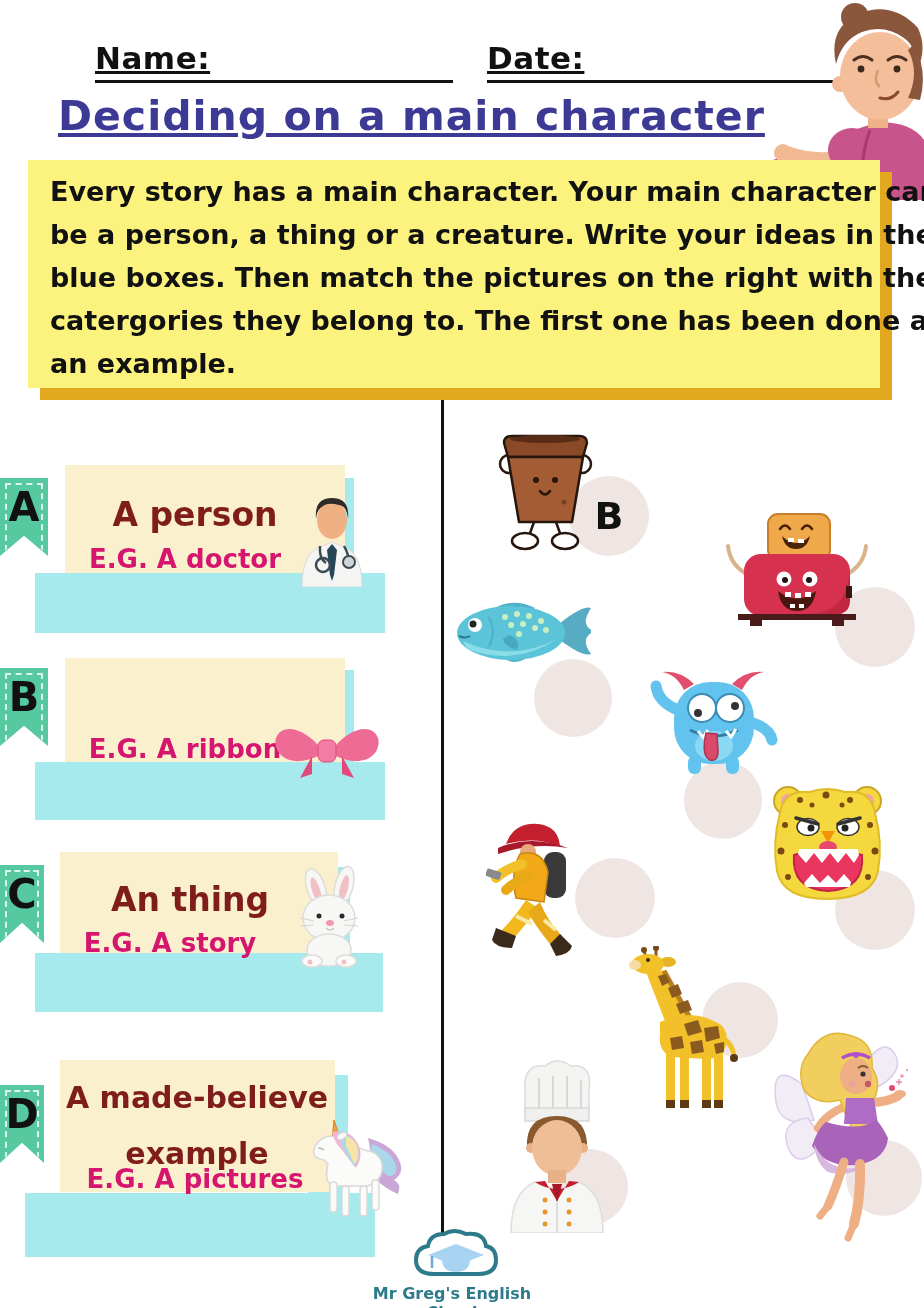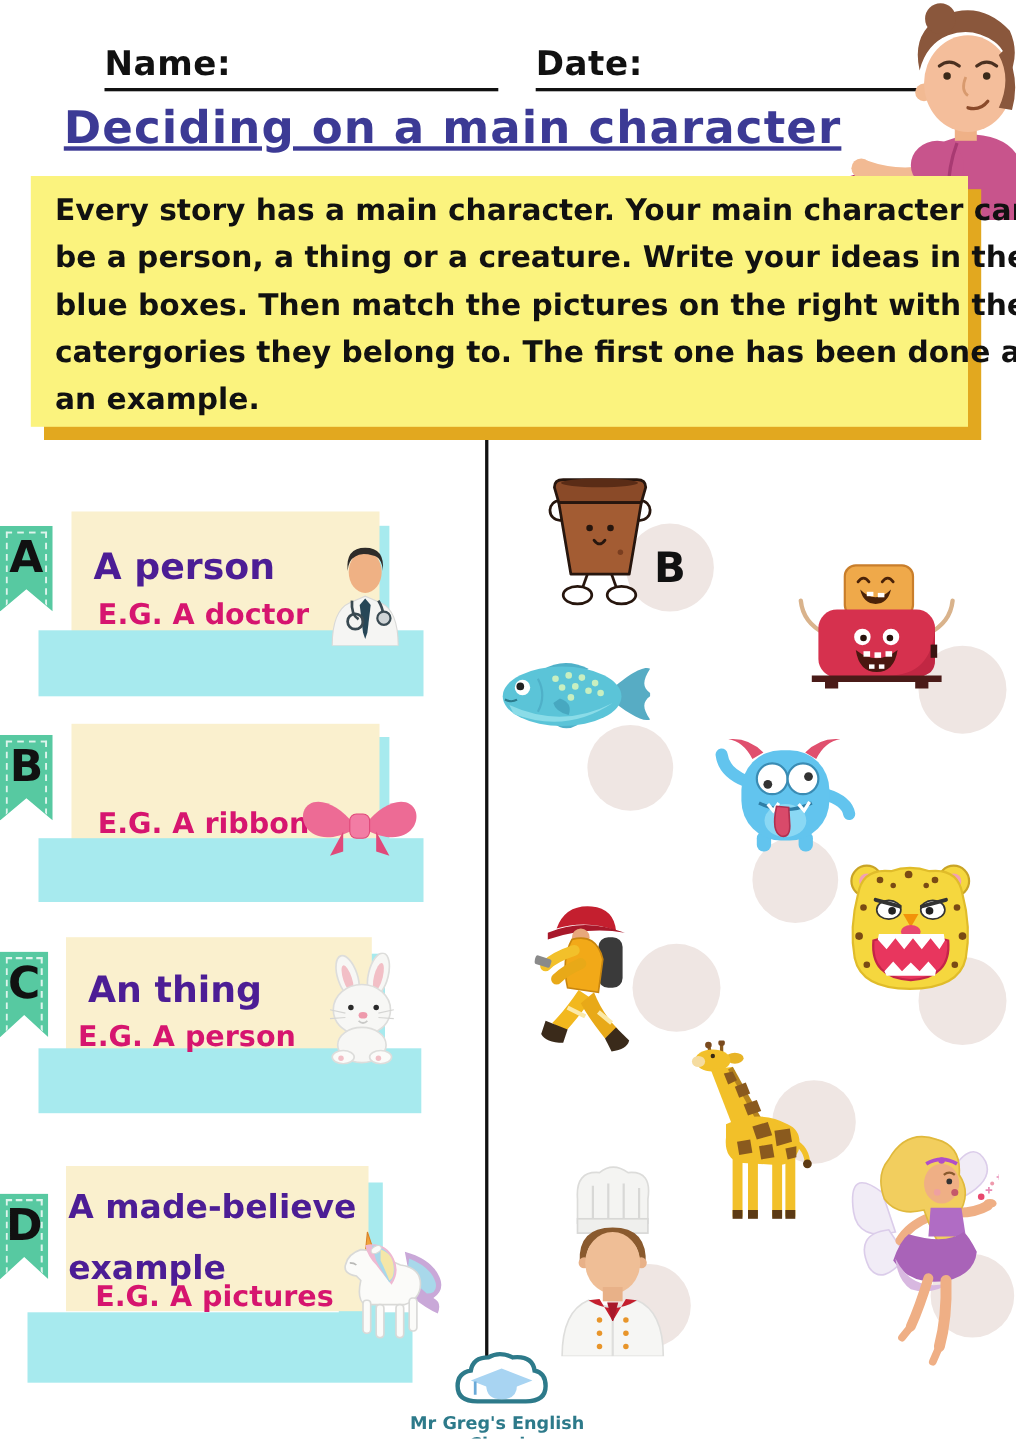--- a/index.html
+++ b/index.html
@@ -5,21 +5,21 @@
   :root{
     --title-blue:#3C3A95; --instruction-yellow:#FBF37E; --instruction-gold:#E2A81F;
     --card-cream:#FAF0CE; --box-cyan:#A7EAEE; --ribbon-teal:#57C9A1;
     --example-pink:#D6156F; --circle-pink:#EFE6E3; --brand-teal:#2D7A8A;
   }
   html,body{margin:0;padding:0;background:#fff;}
   .page{position:relative;width:924px;height:1308px;background:#fff;overflow:hidden;
         font-family:"DejaVu Sans","Liberation Sans",sans-serif;}
   
   .field-line{position:absolute;top:40px;height:40px;border-bottom:3px solid #111;}
-  .nd-label{font-size:31px;font-weight:bold;color:#111;letter-spacing:.5px;}
+  .nd-label{font-size:31px;font-weight:bold;color:#111;letter-spacing:.5px;text-decoration:underline;}
   .title{position:absolute;left:58px;top:92px;margin:0;font-size:41px;font-weight:bold;
          color:var(--title-blue);letter-spacing:1px;text-decoration:underline;}
   
   .teacher{position:absolute;left:680px;top:0;width:244px;height:200px;z-index:1;}
   
   .instr-shadow{position:absolute;left:40px;top:172px;width:852px;height:228px;background:var(--instruction-gold);z-index:2;}
   .instr-box{position:absolute;left:28px;top:160px;width:852px;height:228px;background:var(--instruction-yellow);
              z-index:3;padding:10px 0 0 22px;box-sizing:border-box;}
   .instr-line{font-size:27px;font-weight:bold;color:#111;line-height:43px;white-space:nowrap;}
   
@@ -27,21 +27,21 @@
   
   .ribbon{position:absolute;width:48px;height:78px;background:var(--ribbon-teal);
           clip-path:polygon(0 0,100% 0,100% 100%,50% 74%,0 100%);z-index:4;}
   .ribbon-stitch{position:absolute;inset:5px;border:2px dashed rgba(255,255,255,.8);
           clip-path:polygon(0 0,100% 0,100% 100%,50% 72%,0 100%);}
   .ribbon-letter{position:absolute;left:0;top:6px;width:100%;text-align:center;
           font-size:40px;font-weight:bold;color:#111;}
   .card{position:absolute;background:var(--card-cream);}
   .cyan-strip{position:absolute;background:var(--box-cyan);}
   .write-box{position:absolute;background:var(--box-cyan);}
-  .card-title{position:absolute;font-size:33px;font-weight:bold;color:#4c1d95;z-index:5;}
+  .card-title{position:absolute;text-align:center;font-size:33px;font-weight:bold;color:#7f1d1d;z-index:5;}
   .card-title.two-line{font-size:30px;line-height:56px;}
   .card-example{position:absolute;text-align:center;font-size:26px;font-weight:bold;color:var(--example-pink);z-index:5;}
   .icon-wrap{position:absolute;z-index:6;}
   
   .pic{position:absolute;z-index:6;}
   .answer-circle{position:absolute;border-radius:50%;background:var(--circle-pink);z-index:4;
                  display:flex;align-items:center;justify-content:center;}
   .answer-letter{font-size:38px;font-weight:bold;color:#111;}
   
   .brand{position:absolute;left:352px;top:1228px;width:200px;text-align:center;z-index:7;}
@@ -135,21 +135,21 @@
   </div>
   <div class="write-box" style="left:35px;top:762px;width:350px;height:58px;"></div>
 
   <div class="cyan-strip" style="left:310px;top:867px;width:40px;height:95px;"></div>
   <div class="card" style="left:60px;top:852px;width:278px;height:103px;"></div>
   <div class="ribbon" style="left:0;top:865px;width:44px;">
     <div class="ribbon-stitch"></div>
     <div class="ribbon-letter">C</div>
   </div>
   <div class="card-title" style="left:80px;top:880px;width:220px;">An thing</div>
-  <div class="card-example" style="left:60px;top:928px;width:220px;">E.G. A person</div>
+  <div class="card-example" style="left:60px;top:928px;width:220px;">E.G. A story</div>
   <div class="icon-wrap" style="left:286px;top:866px;width:84px;height:102px;">
     <svg width="84" height="102" viewBox="0 0 84 102">
       <g stroke="#DDDDDB" stroke-width="1.5">
         <ellipse cx="30" cy="22" rx="9" ry="20" fill="#F7F7F5" transform="rotate(-18 30 22)"></ellipse>
         <ellipse cx="58" cy="20" rx="9" ry="20" fill="#F7F7F5" transform="rotate(14 58 20)"></ellipse>
         <ellipse cx="30" cy="24" rx="4" ry="13" fill="#F2BFC6" transform="rotate(-18 30 24)" stroke="none"></ellipse>
         <ellipse cx="58" cy="22" rx="4" ry="13" fill="#F2BFC6" transform="rotate(14 58 22)" stroke="none"></ellipse>
         <ellipse cx="43" cy="52" rx="26" ry="23" fill="#F7F7F5"></ellipse>
         <ellipse cx="43" cy="84" rx="22" ry="16" fill="#F7F7F5"></ellipse>
         <ellipse cx="26" cy="95" rx="10" ry="6" fill="#FBFBF9"></ellipse>

